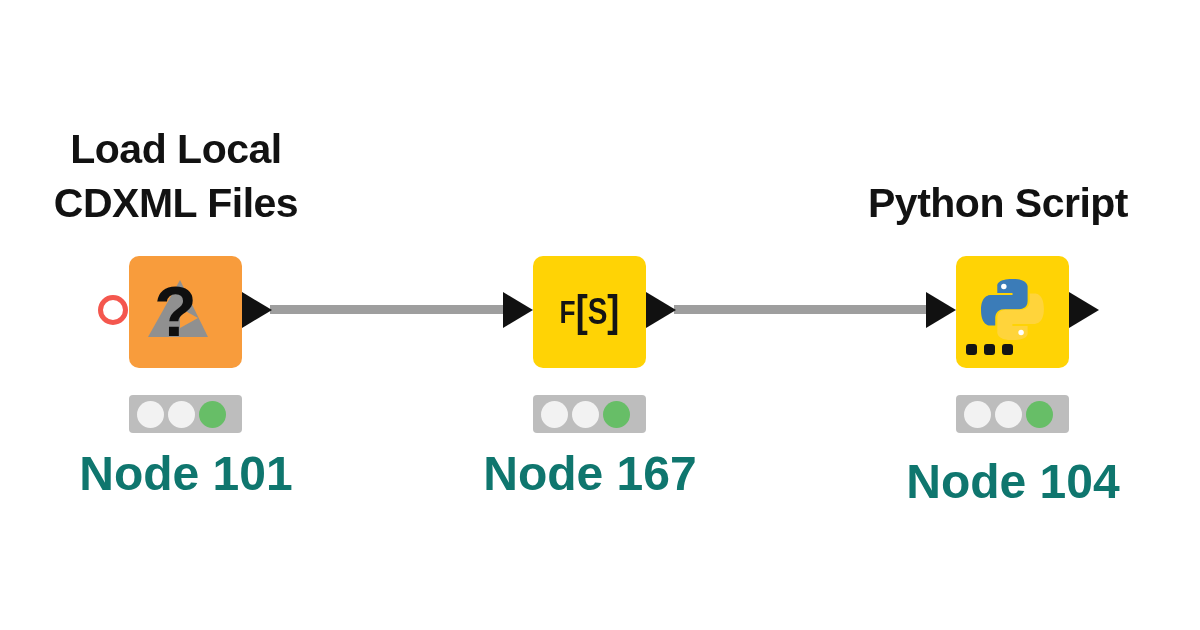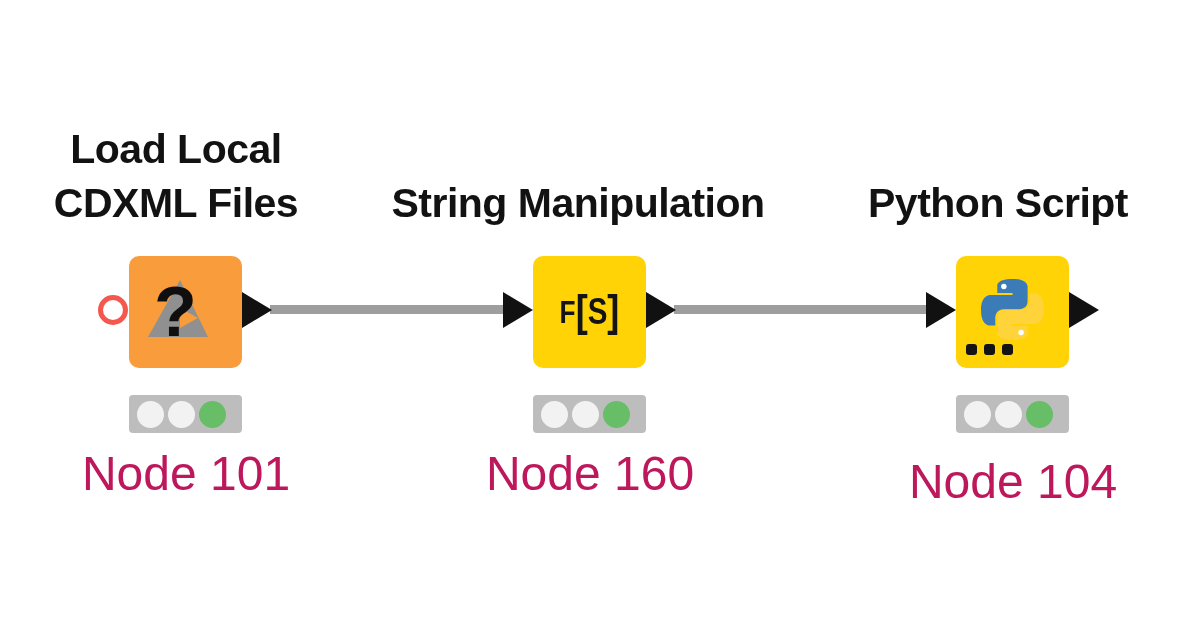--- a/index.html
+++ b/index.html
@@ -72,34 +72,33 @@
     border-radius:4px; display:flex; align-items:center; gap:4px;
     padding-left:8px; box-sizing:border-box;
   }
   .t-1 { left:129px; } .t-2 { left:533px; } .t-3 { left:956px; }
   .light { width:27px; height:27px; border-radius:50%; display:block; }
 
   
   .node-label {
     position:absolute; top:448px; transform:translateX(-50%);
     width:320px; text-align:center;
-    font-size:48px; font-weight:400; color:#be185d; line-height:1.1;
+    font-size:48px; font-weight:700; color:#0f766e; line-height:1.1;
   }
   .label-1 { left:186px; }
   .label-2 { left:590px; }
   .label-3 { left:1013px;margin-top:8px; }
 </style>
 </head>
 <body>
 
 <div class="canvas">
 
   <div class="node-title title-1">Load Local
 CDXML Files</div>
-  <div class="node-title title-2">String Manipulation</div>
   <div class="node-title title-3">Python Script</div>
 
   <div class="conn-line line-1" style="background-color: rgb(158, 158, 158);"></div>
   <div class="conn-line line-2" style="background-color: rgb(158, 158, 158);"></div>
 
   <div class="port-ring" style="border-color: rgb(244, 87, 78);"></div>
 
   <div class="port-tri p-n1-out" style="border-left-color: rgb(17, 17, 17);"></div>
   <div class="port-tri p-n2-in" style="border-left-color: rgb(17, 17, 17);"></div>
   <div class="port-tri p-n2-out" style="border-left-color: rgb(17, 17, 17);"></div>
@@ -147,16 +146,16 @@
     <span class="light" style="background-color: rgb(242, 242, 242);"></span>
     <span class="light" style="background-color: rgb(103, 190, 103);"></span>
   </div>
   <div class="traffic t-3" style="background-color: rgb(189, 189, 189);">
     <span class="light" style="background-color: rgb(242, 242, 242);"></span>
     <span class="light" style="background-color: rgb(242, 242, 242);"></span>
     <span class="light" style="background-color: rgb(103, 190, 103);"></span>
   </div>
 
   <div class="node-label label-1">Node 101</div>
-  <div class="node-label label-2">Node 160</div>
+  <div class="node-label label-2">Node 167</div>
   <div class="node-label label-3">Node 104</div>
 
 </div>
 
 </body></html>

